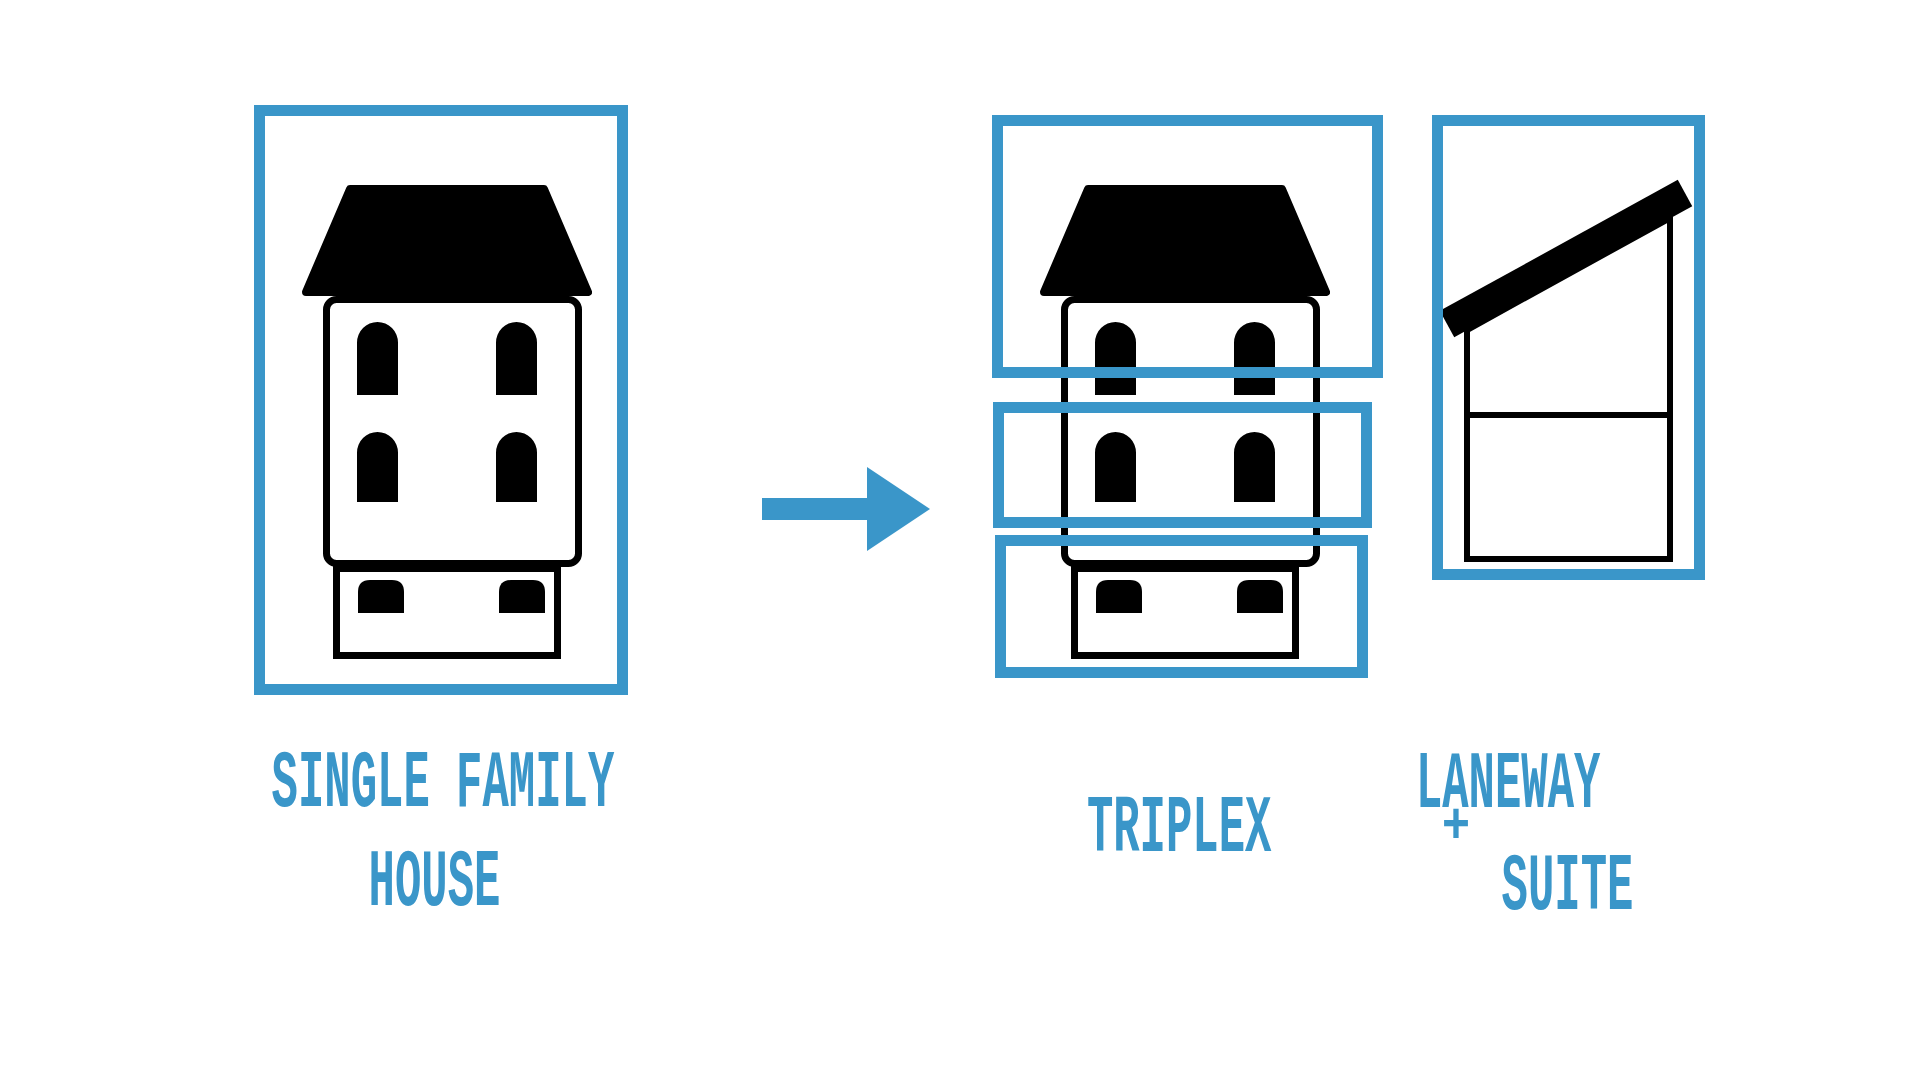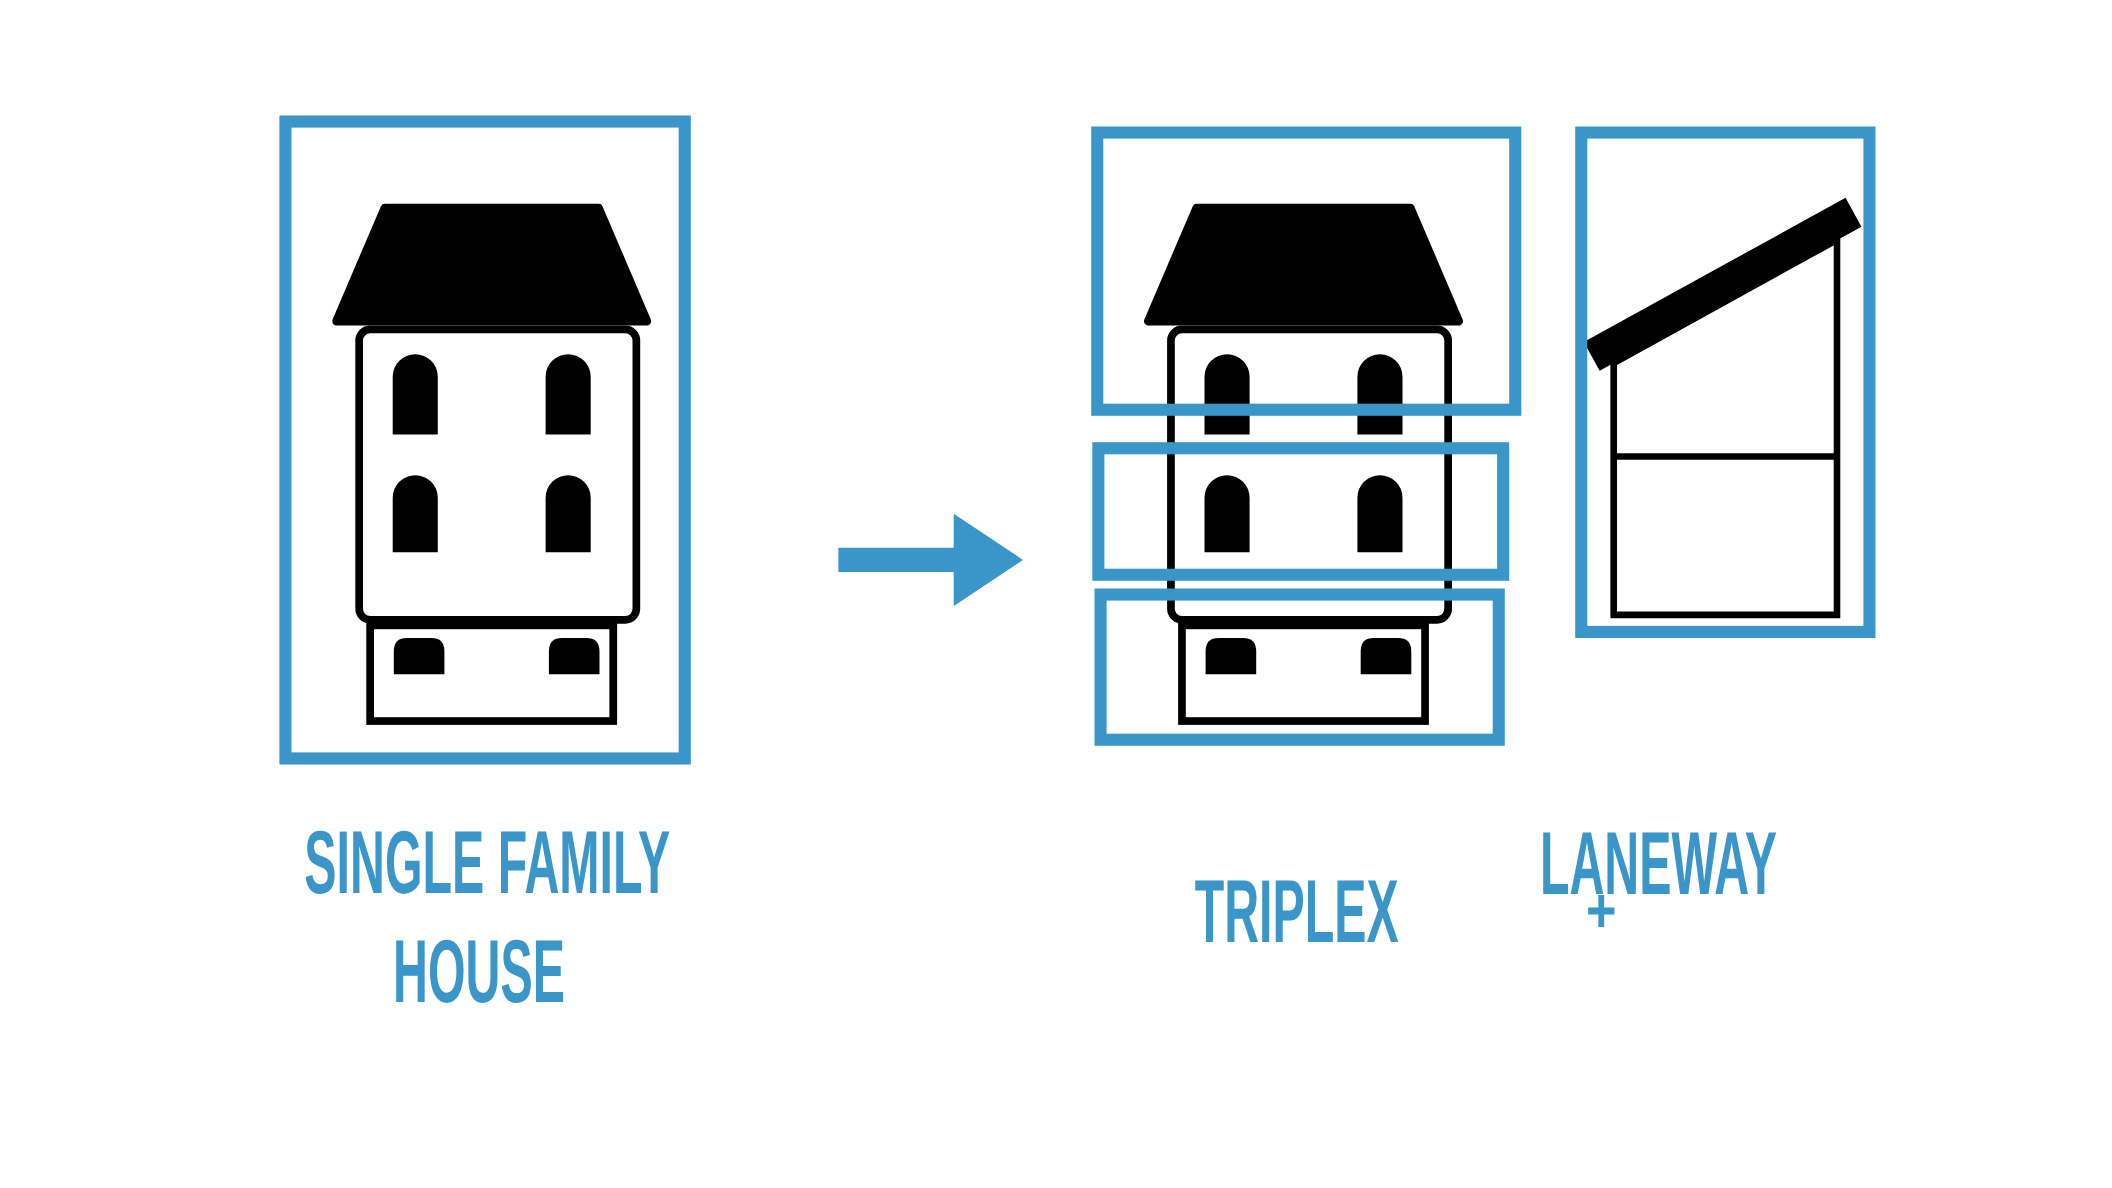--- a/index.html
+++ b/index.html
@@ -6,21 +6,21 @@
     --accent-blue:#3a96c9;
     --icon-black:#000000;
     --background:#ffffff;
   }
   html,body{margin:0;padding:0;background:var(--background);}
   .canvas{
     position:relative;
     width:1920px;height:1080px;
     background:var(--background);
     overflow:hidden;
-    font-family:Liberation Sans, sans-serif;
+    font-family:Liberation Mono, monospace;
   }
   .frame{
     position:absolute;
     border:11px solid var(--accent-blue);
     box-sizing:border-box;
     background:transparent;
   }
   .abs{position:absolute;}
   .label-line{
     position:absolute;
@@ -99,14 +99,17 @@
   <svg class="abs" style="left:1432px;top:115px" width="273" height="465" viewBox="0 0 273 465">
     <path d="M35,215 L238,103 L238,444 L35,444 Z" fill="#ffffff" stroke="var(--icon-black)" stroke-width="6"></path>
     <line x1="35" y1="300" x2="238" y2="300" stroke="var(--icon-black)" stroke-width="6"></line>
     <line x1="15" y1="209" x2="253" y2="78" stroke="var(--icon-black)" stroke-width="30" stroke-linecap="butt"></line>
   </svg>
   <div class="frame" style="left:1432px;top:115px;width:273px;height:465px"></div>
 
   <div class="label-line" style="left:1308px;top:745px">
     <span>LANEWAY</span>
   </div>
+  <div class="label-line" style="left:1368px;top:847px">
+    <span>SUITE</span>
+  </div>
 
 </div>
 
 </body></html>

